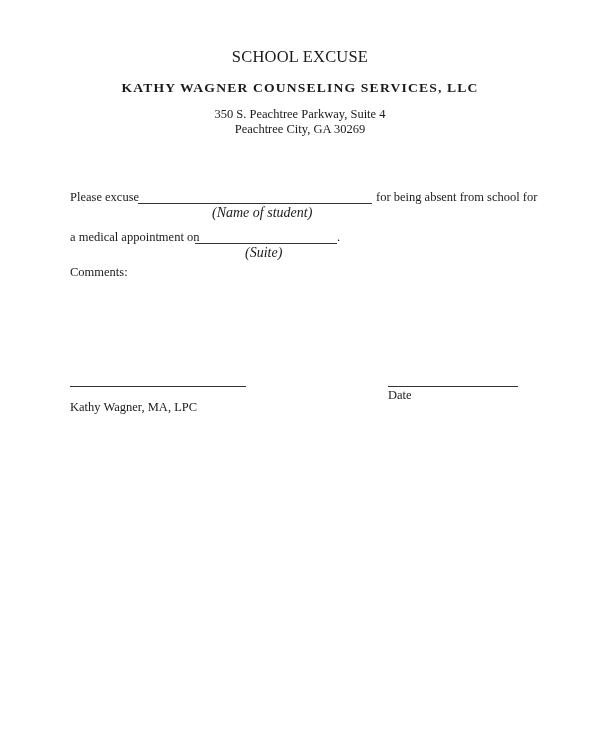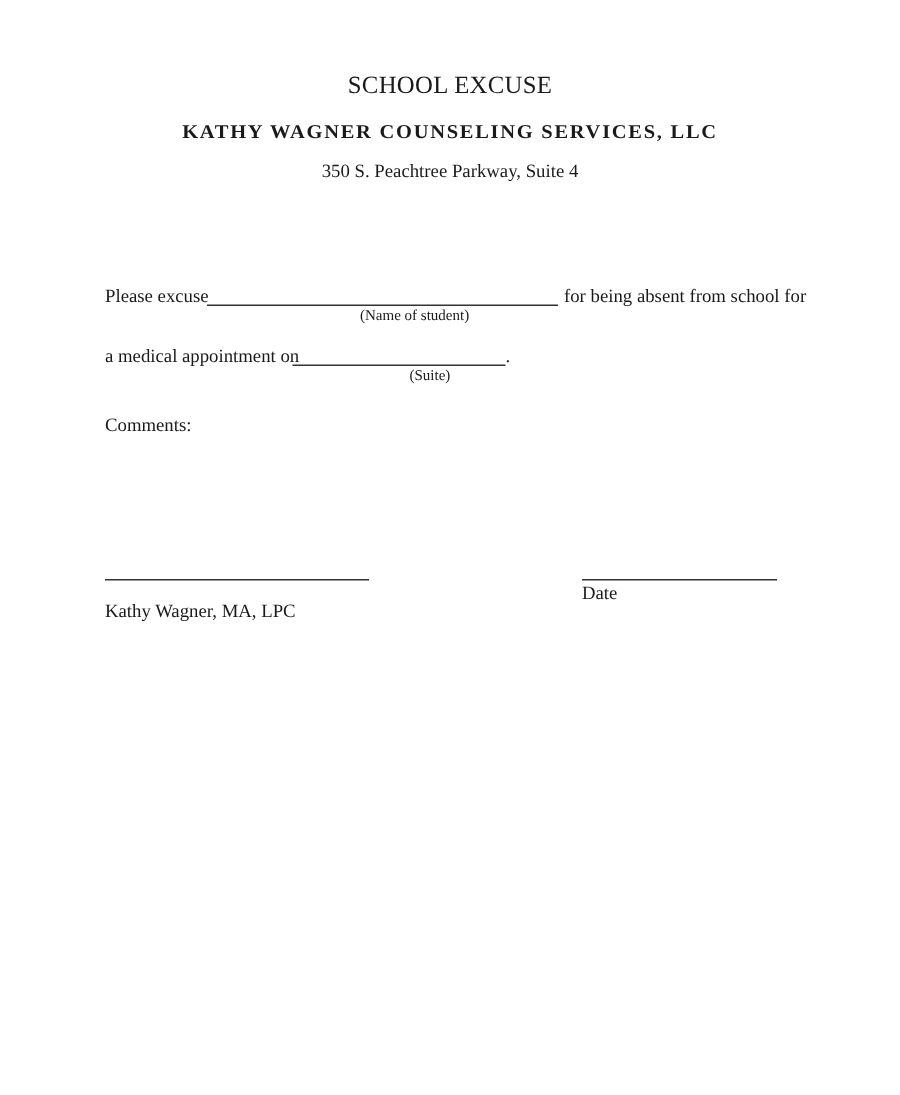--- a/index.html
+++ b/index.html
@@ -55,49 +55,50 @@
       font-size: 12.5px;
       white-space: nowrap;
     }
     .blank {
       position: absolute;
       border-bottom: 1px solid #333;
       height: 0;
     }
     .caption {
       position: absolute;
-      font-size: 10px;
+      font-size: 14px;
+      font-style: italic;
       white-space: nowrap;
-      margin-left: 28px;
     }
   </style>
 </head>
 <body>
 
 <div class="page">
 
   <div class="title">SCHOOL EXCUSE</div>
 
   <div class="company">KATHY WAGNER COUNSELING SERVICES, LLC</div>
 
   <div class="address">
     <div>350 S. Peachtree Parkway, Suite 4</div>
+    <div>Peachtree City, GA 30269</div>
   </div>
 
   <span class="line-text" style="left:70px; top:190px;">Please excuse</span>
   <div class="blank" style="left:138px; top:203px; width:234px;"></div>
   <span class="line-text" style="left:376px; top:190px;">for being absent from school for</span>
   <span class="caption" style="left:212px; top:205px;">(Name of student)</span>
 
   <span class="line-text" style="left:70px; top:230px;">a medical appointment on</span>
   <div class="blank" style="left:195px; top:243px; width:142px;"></div>
   <span class="line-text" style="left:337px; top:230px;">.</span>
   <span class="caption" style="left:245px; top:245px;">(Suite)</span>
 
-  <span class="line-text" style="left:70px; top:265px;margin-top:11px;">Comments:</span>
+  <span class="line-text" style="left:70px; top:265px;">Comments:</span>
   <div style="position:absolute; left:70px; top:282px; width:460px; height:90px;"></div>
 
   <div class="blank" style="left:70px; top:386px; width:176px;"></div>
   <span class="line-text" style="left:70px; top:400px;">Kathy Wagner, MA, LPC</span>
 
   <div class="blank" style="left:388px; top:386px; width:130px;"></div>
   <span class="line-text" style="left:388px; top:388px;">Date</span>
 
 </div>
 

